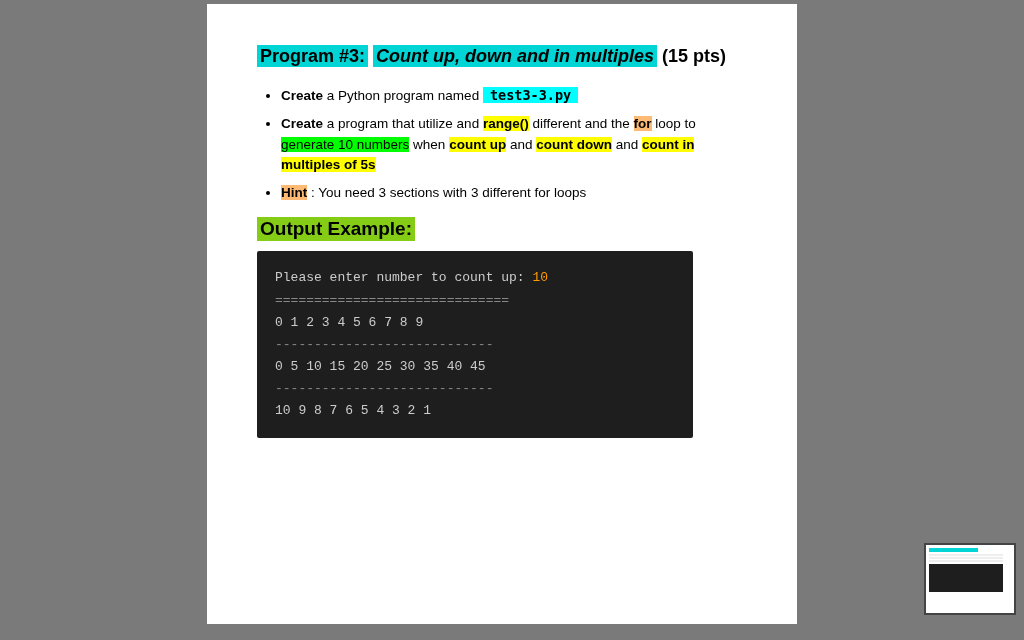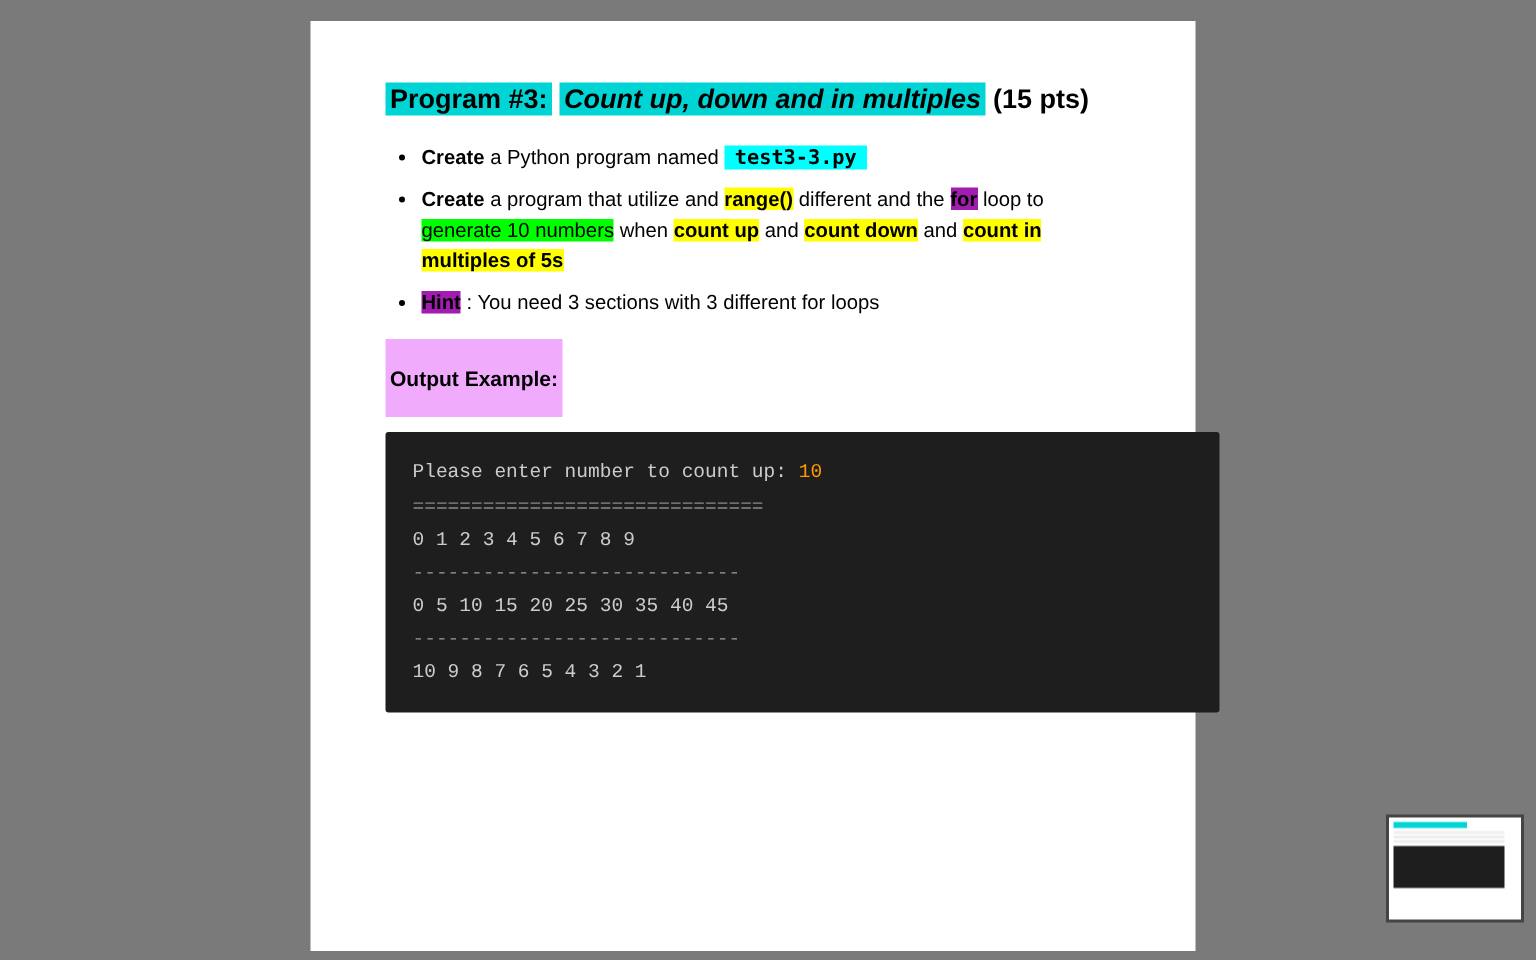--- a/index.html
+++ b/index.html
@@ -11,21 +11,21 @@
       overflow: hidden;
       display: flex;
       align-items: flex-start;
       justify-content: center;
     }
 
     .page-container {
       background: white;
       width: 590px;
       min-height: 620px;
-      margin-top: 14px;
+      margin-top: 4px;
       padding: 40px 50px 40px 50px;
       position: relative;
       left: -10px;
     }
 
     .program-heading {
       font-size: 18px;
       font-weight: bold;
       margin-bottom: 16px;
       line-height: 1.4;
@@ -56,58 +56,58 @@
 
     .bullet-list li {
       font-size: 13.5px;
       margin-bottom: 8px;
       line-height: 1.5;
     }
 
     .bold-text { font-weight: bold; }
 
     .highlight-cyan {
-      background-color: #a21caf;
+      background-color: #fdba74;
       font-weight: bold;
     }
 
     .highlight-yellow {
       background-color: #ffff00;
       font-weight: bold;
     }
 
     .highlight-green {
       background-color: #00ff00;
     }
 
     .code-inline {
       background-color: #00ffff;
       font-family: monospace;
       padding: 0 7px;
       font-weight: bold;
     }
 
     .output-label {
-      font-size: 14px;
+      font-size: 19px;
       font-weight: bold;
-      background-color: #f0abfc;
+      background-color: #84cc16;
       display: inline-block;
-      padding: 18px 3px;
+      padding: 1px 3px;
       margin-bottom: 10px;
     }
 
     .terminal-box {
       background-color: #1e1e1e;
       color: #cccccc;
       font-family: 'Courier New', Courier, monospace;
       font-size: 13px;
       padding: 16px 18px;
       border-radius: 2px;
       line-height: 1.7;
-      width: 556px;
+      width: 436px;
     }
 
     .terminal-box .user-input {
       color: #ff9900;
     }
 
     .terminal-box .separator {
       color: #888888;
     }
   </style>

